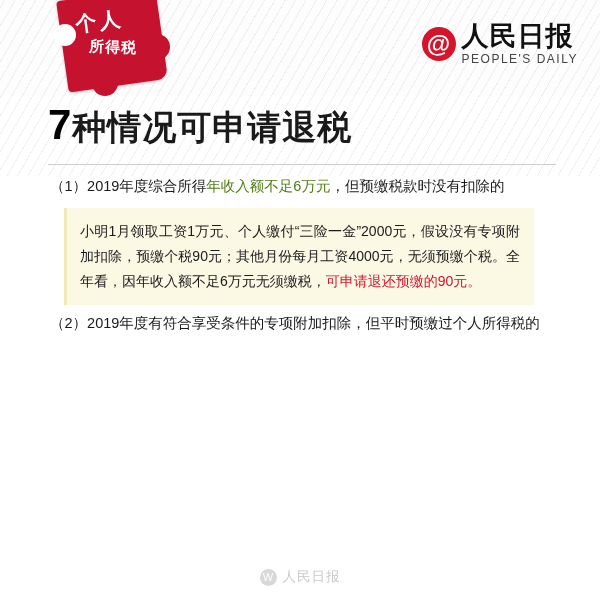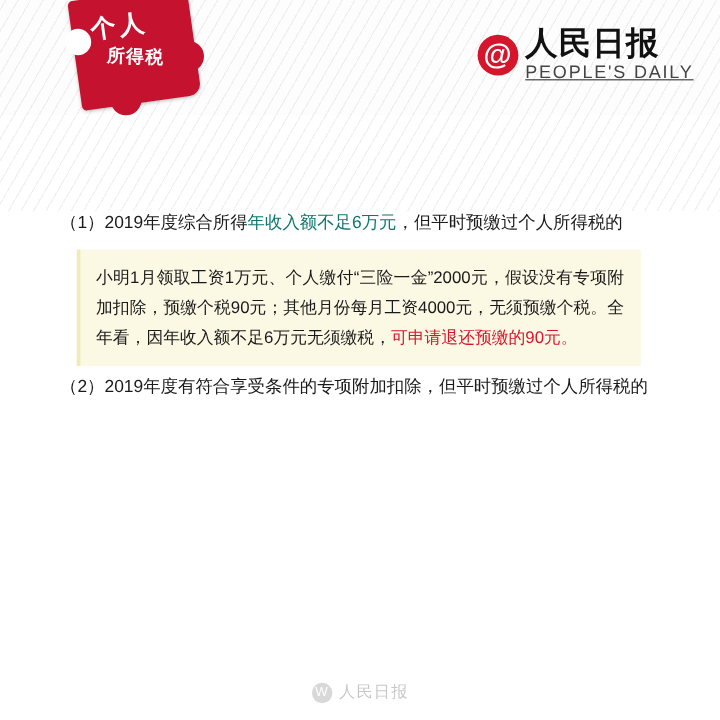--- a/index.html
+++ b/index.html
@@ -130,25 +130,24 @@
     align-items: flex-start;
   }
   .logo .cn {
     font-size: 27px;
     font-weight: bold;
     color: #111;
     line-height: 1.05;
     letter-spacing: 1px;
   }
   .logo .en {
-    font-size: 15px;
+    font-size: 12px;
     color: #444;
     letter-spacing: 1.5px;
     margin-top: 2px;
-    text-decoration: underline;
   }
   
   .title-wrap {
     position: absolute;
     left: 48px;
     top: 100px;
     width: 510px;
   }
   .title {
     font-size: 34px;
@@ -177,21 +176,21 @@
     margin-bottom: 6px;
   }
   .q {
     font-size: 14.5px;
     color: #1a1a1a;
     line-height: 1.75;
     text-align: justify;
     padding-left: 2px;
   }
   .q .hl {
-    color: #0f766e;
+    color: #4d7c0f;
   }
   .note {
     margin-top: 9px;
     margin-left: 16px;
     width: 470px;
     background: #fbf8e4;
     border-left: 3px solid #f0e9b8;
     padding: 11px 14px 11px 13px;
     box-sizing: border-box;
     font-size: 14px;
@@ -251,25 +250,29 @@
   </div>
 
   <div class="logo">
     <div class="at">@</div>
     <div class="names">
       <div class="cn">人民日报</div>
       <div class="en">PEOPLE'S DAILY</div>
     </div>
   </div>
 
+  <div class="title-wrap">
+    <div class="title"><span class="num">7</span><span>种情况可申请退税</span></div>
+    <div class="title-rule"></div>
+  </div>
 
   <div class="content">
 
     <div class="item">
-      <div class="q"><span>（1）</span><span>2019年度综合所得</span><span class="hl">年收入额不足6万元</span><span>，但平时预缴过个人所得税的</span></div>
+      <div class="q"><span>（1）</span><span>2019年度综合所得</span><span class="hl">年收入额不足6万元</span><span>，但预缴税款时没有扣除的</span></div>
       <div class="note"><span>小明1月领取工资1万元、个人缴付“三险一金”2000元，假设没有专项附加扣除，预缴个税90元；其他月份每月工资4000元，无须预缴个税。全年看，因年收入额不足6万元无须缴税，</span><span class="hl">可申请退还预缴的90元。</span></div>
     </div>
 
     <div class="item">
       <div class="q"><span>（2）</span><span>2019年度有符合享受条件的专项附加扣除，但平时预缴过个人所得税的</span><span class="hl"></span><span></span></div>
     </div>
 
   </div>
 
   <div class="footer">

